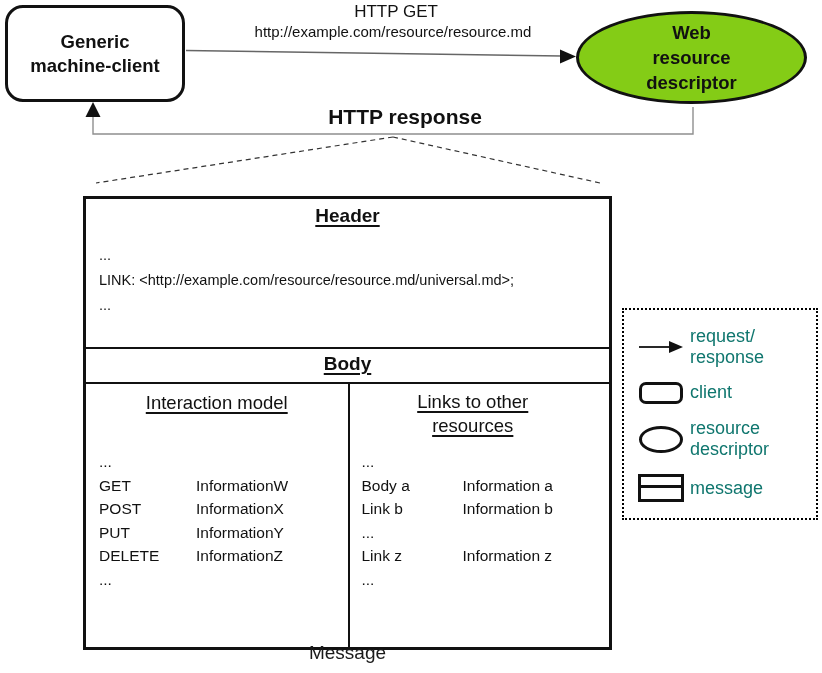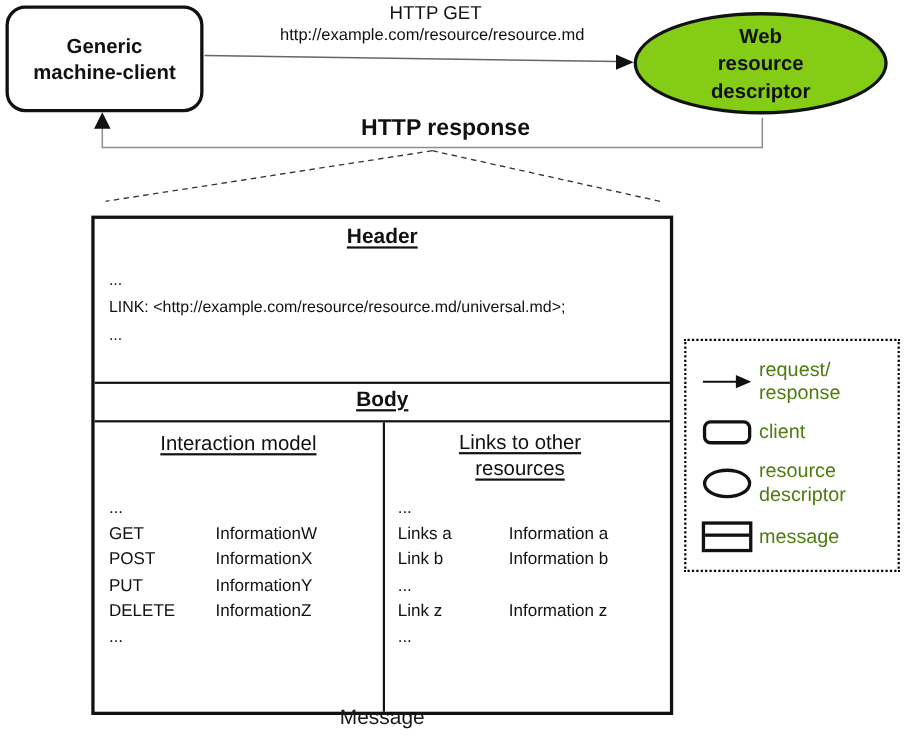--- a/index.html
+++ b/index.html
@@ -121,21 +121,21 @@
     background: #fff;
     display: flex; flex-direction: column;
     justify-content: space-evenly;
     padding: 2px 2px 2px 8px;
   }
   .legend-row { display: flex; align-items: center; }
   .legend-sym {
     flex: none; width: 58px;
     display: flex; justify-content: center; align-items: center;
   }
-  .legend-label { font-size: 18px; line-height: 21.5px; color: #4d7c0f; }
+  .legend-label { font-size: 18px; line-height: 21.5px; color: #0f766e; }
   .sym-client  { width: 44px; height: 22px; border: 3px solid #111; border-radius: 7px; }
   .sym-ellipse { width: 44px; height: 27px; border: 3px solid #111; border-radius: 50%; }
   .sym-message { width: 46px; height: 28px; border: 3px solid #111; }
   .sym-message-mid { height: 11px; border-bottom: 3px solid #111; }
 </style>
 </head>
 <body>
 
 <div class="canvas">
 
@@ -212,21 +212,21 @@
       </div>
 
       <div class="col col-right">
         <div class="col-title">Links to other resources</div>
         <div class="rows">
           <div class="row">
             <span class="k">...</span>
             <span class="v"></span>
           </div>
           <div class="row">
-            <span class="k">Links a</span>
+            <span class="k">Body a</span>
             <span class="v">Information a</span>
           </div>
           <div class="row">
             <span class="k">Link b</span>
             <span class="v">Information b</span>
           </div>
           <div class="row">
             <span class="k">...</span>
             <span class="v"></span>
           </div>

